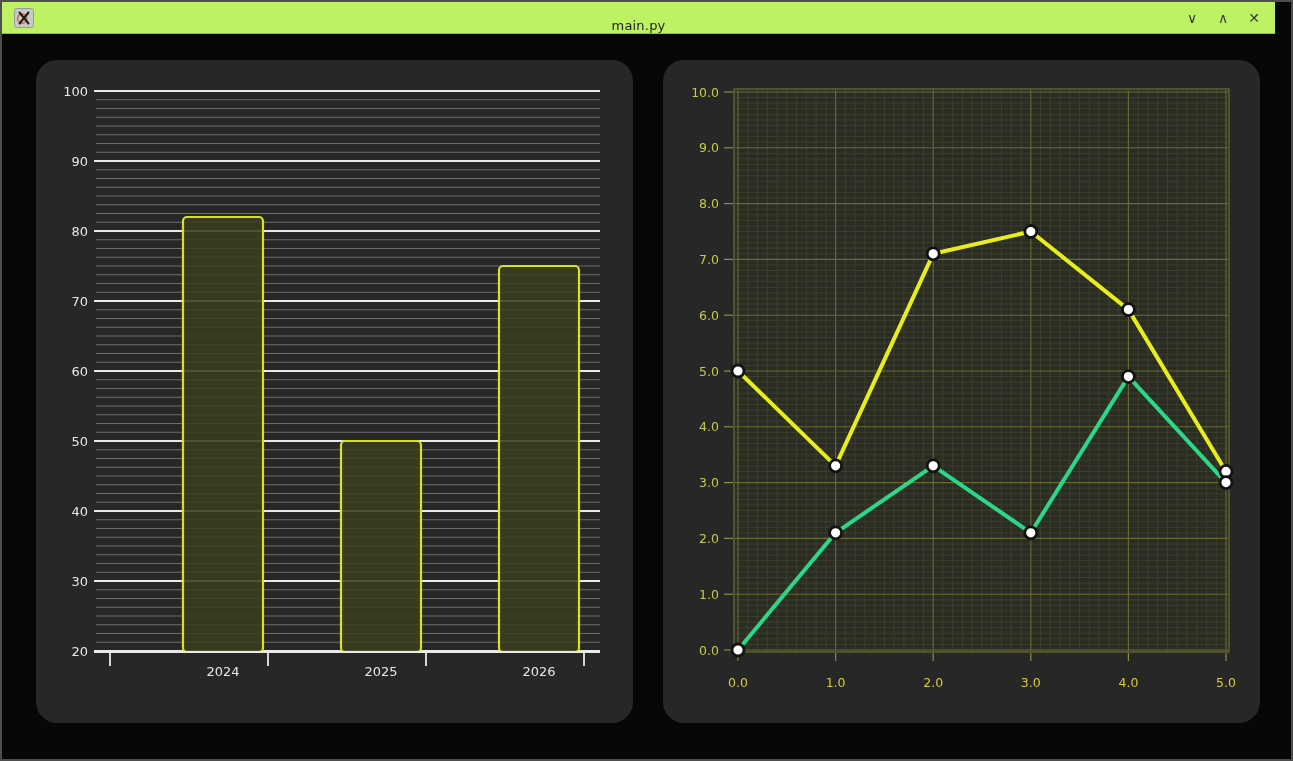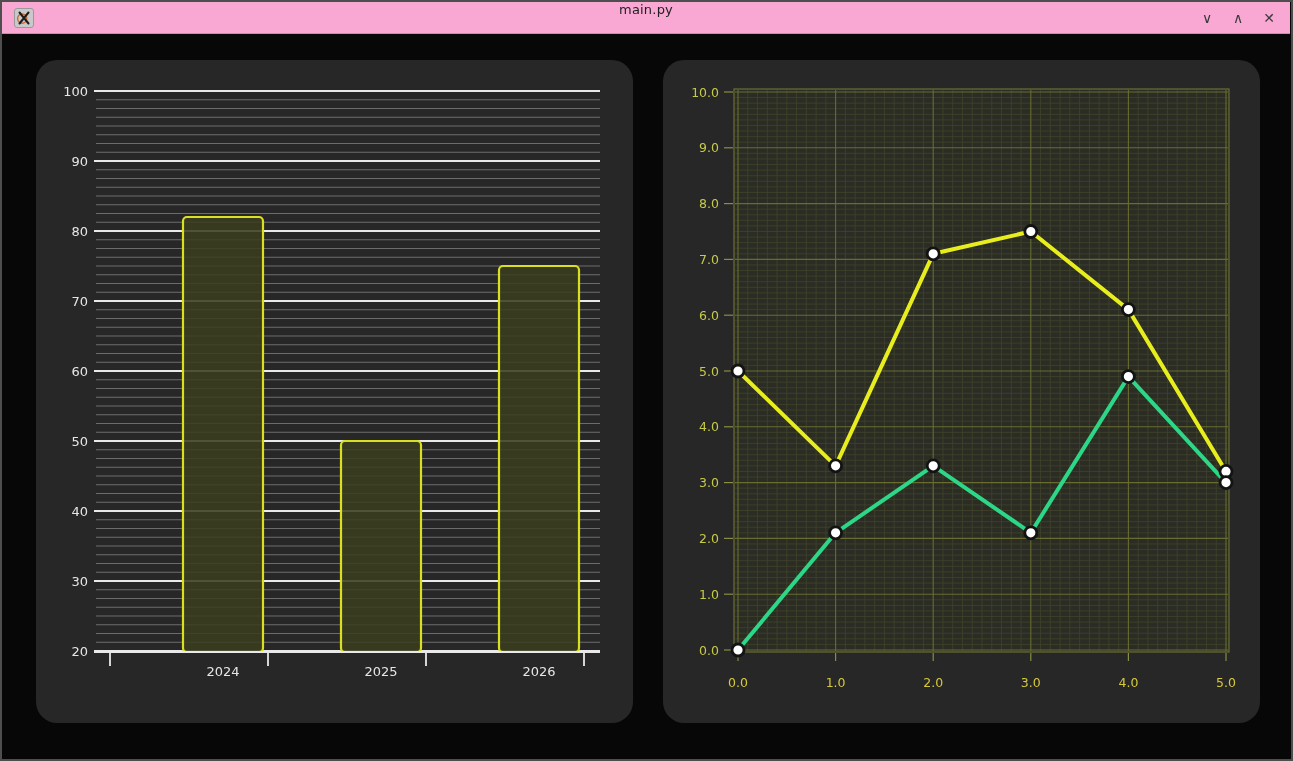--- a/index.html
+++ b/index.html
@@ -4,23 +4,23 @@
 <style>
   html,body{margin:0;padding:0;background:#1a1a1a;}
   *{box-sizing:border-box;}
   .window{
     position:relative;width:1293px;height:761px;
     background:#070707;border:2px solid #4e4e4e;
     font-family:"DejaVu Sans","Liberation Sans",sans-serif;
     overflow:hidden;
   }
   .titlebar{
-    position:absolute;left:0;top:0;right:1px;height:32px;
-    background:#f9a8d4;border-bottom:1px solid #a2a2a2;
-    display:flex;align-items:flex-start;
+    position:absolute;left:0;top:0;right:16px;height:32px;
+    background:#bef264;border-bottom:1px solid #a2a2a2;
+    display:flex;align-items:flex-end;
   }
   .titlebar .app-icon-btn{
     position:absolute;left:12px;top:6px;width:20px;height:20px;
     background:#c9c9c9;border:1px solid #9a9a9a;border-radius:3px;
     display:flex;align-items:center;justify-content:center;cursor:default;
   }
   .titlebar .title{
     flex:1;text-align:center;font-size:13px;color:#1e1e1e;letter-spacing:.2px;
   }
   .controls{

